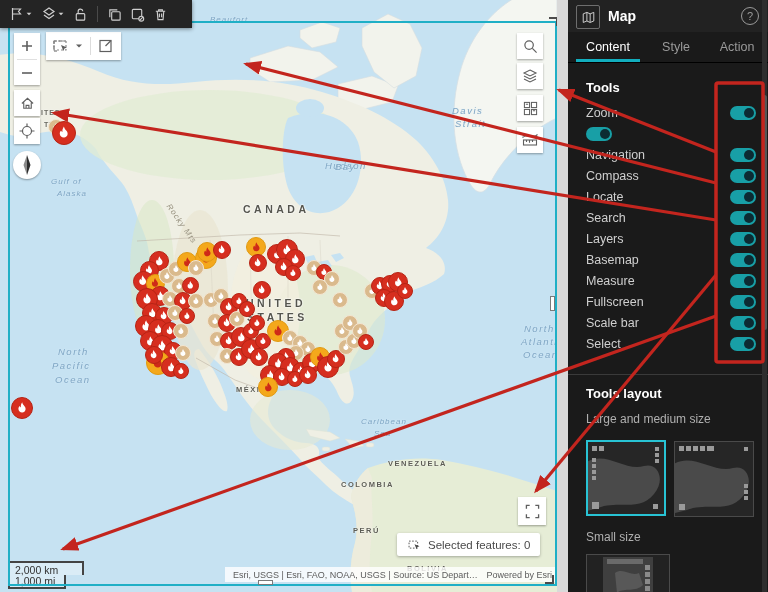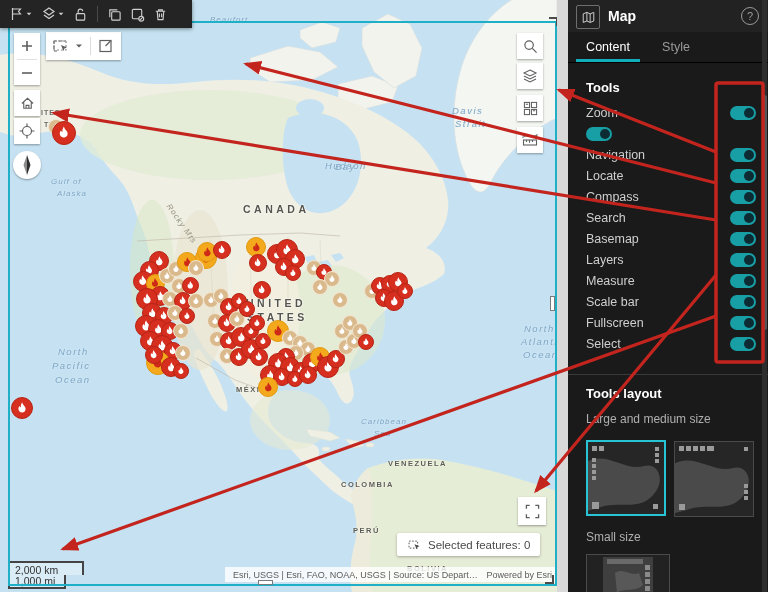--- a/index.html
+++ b/index.html
@@ -829,20 +829,21 @@
           </svg>
       </span>
       <span id="panel-title">Map</span>
       <span id="help-btn">
           <span>?</span>
         </span>
     </div>
     <div id="tabs">
       <span class="tab active" style="left:8px;">Content</span>
       <span class="tab" style="left:76px;">Style</span>
+      <span class="tab" style="left:137px;">Action</span>
       <span id="tab-underline"></span>
     </div>
     <div id="panel-body">
       <div class="section-h" style="top:18px;">Tools</div>
       <div id="tool-rows">
           <div class="trow">
             <span class="tlabel">Zoom</span>
             <div class="toggle">
               <div class="knob"></div>
             </div>
@@ -852,63 +853,63 @@
               <div class="knob"></div>
             </div>
           </div>
           <div class="trow">
             <span class="tlabel">Navigation</span>
             <div class="toggle">
               <div class="knob"></div>
             </div>
           </div>
           <div class="trow">
+            <span class="tlabel">Compass</span>
+            <div class="toggle">
+              <div class="knob"></div>
+            </div>
+          </div>
+          <div class="trow">
             <span class="tlabel">Locate</span>
             <div class="toggle">
               <div class="knob"></div>
             </div>
           </div>
           <div class="trow">
-            <span class="tlabel">Compass</span>
-            <div class="toggle">
-              <div class="knob"></div>
-            </div>
-          </div>
-          <div class="trow">
             <span class="tlabel">Search</span>
             <div class="toggle">
               <div class="knob"></div>
             </div>
           </div>
           <div class="trow">
+            <span class="tlabel">Layers</span>
+            <div class="toggle">
+              <div class="knob"></div>
+            </div>
+          </div>
+          <div class="trow">
             <span class="tlabel">Basemap</span>
             <div class="toggle">
               <div class="knob"></div>
             </div>
           </div>
           <div class="trow">
-            <span class="tlabel">Layers</span>
-            <div class="toggle">
-              <div class="knob"></div>
-            </div>
-          </div>
-          <div class="trow">
             <span class="tlabel">Measure</span>
             <div class="toggle">
               <div class="knob"></div>
             </div>
           </div>
           <div class="trow">
+            <span class="tlabel">Fullscreen</span>
+            <div class="toggle">
+              <div class="knob"></div>
+            </div>
+          </div>
+          <div class="trow">
             <span class="tlabel">Scale bar</span>
-            <div class="toggle">
-              <div class="knob"></div>
-            </div>
-          </div>
-          <div class="trow">
-            <span class="tlabel">Fullscreen</span>
             <div class="toggle">
               <div class="knob"></div>
             </div>
           </div>
           <div class="trow">
             <span class="tlabel">Select</span>
             <div class="toggle">
               <div class="knob"></div>
             </div>
           </div>

